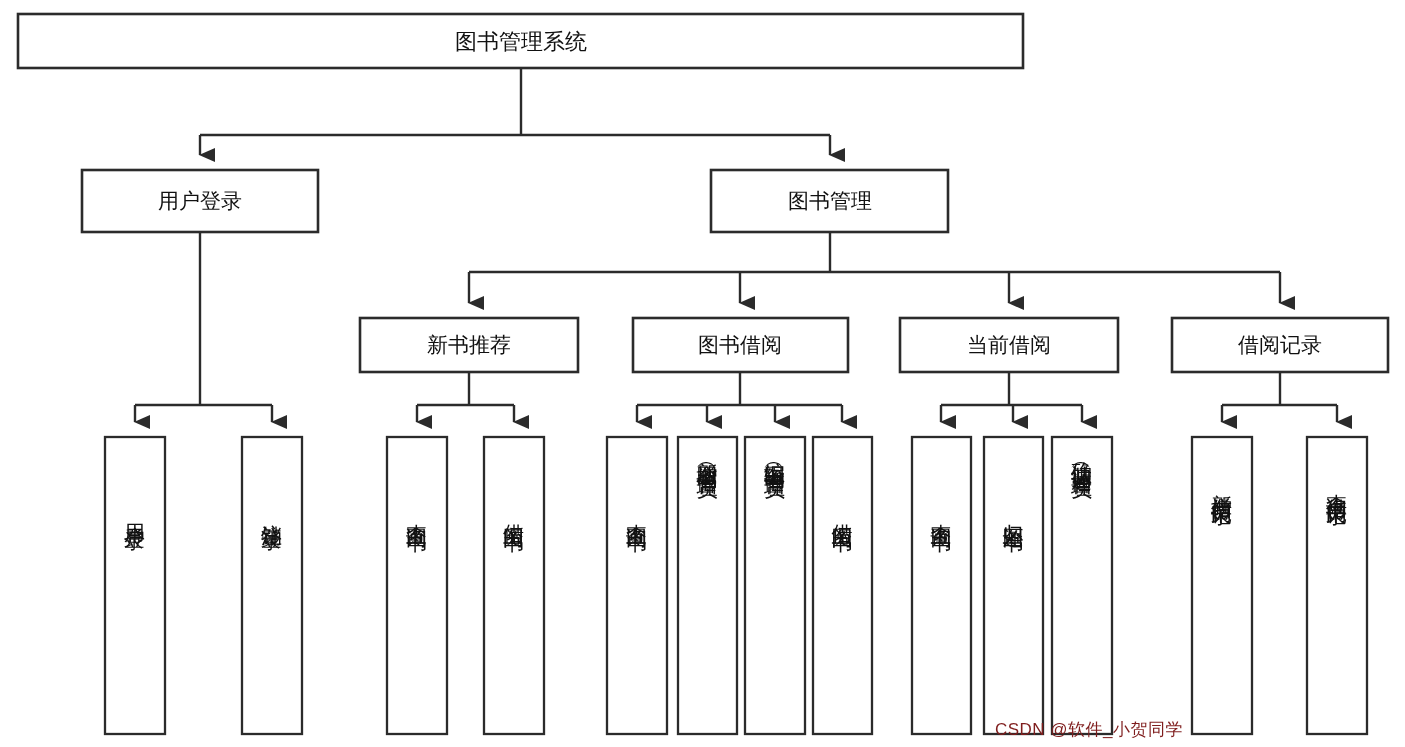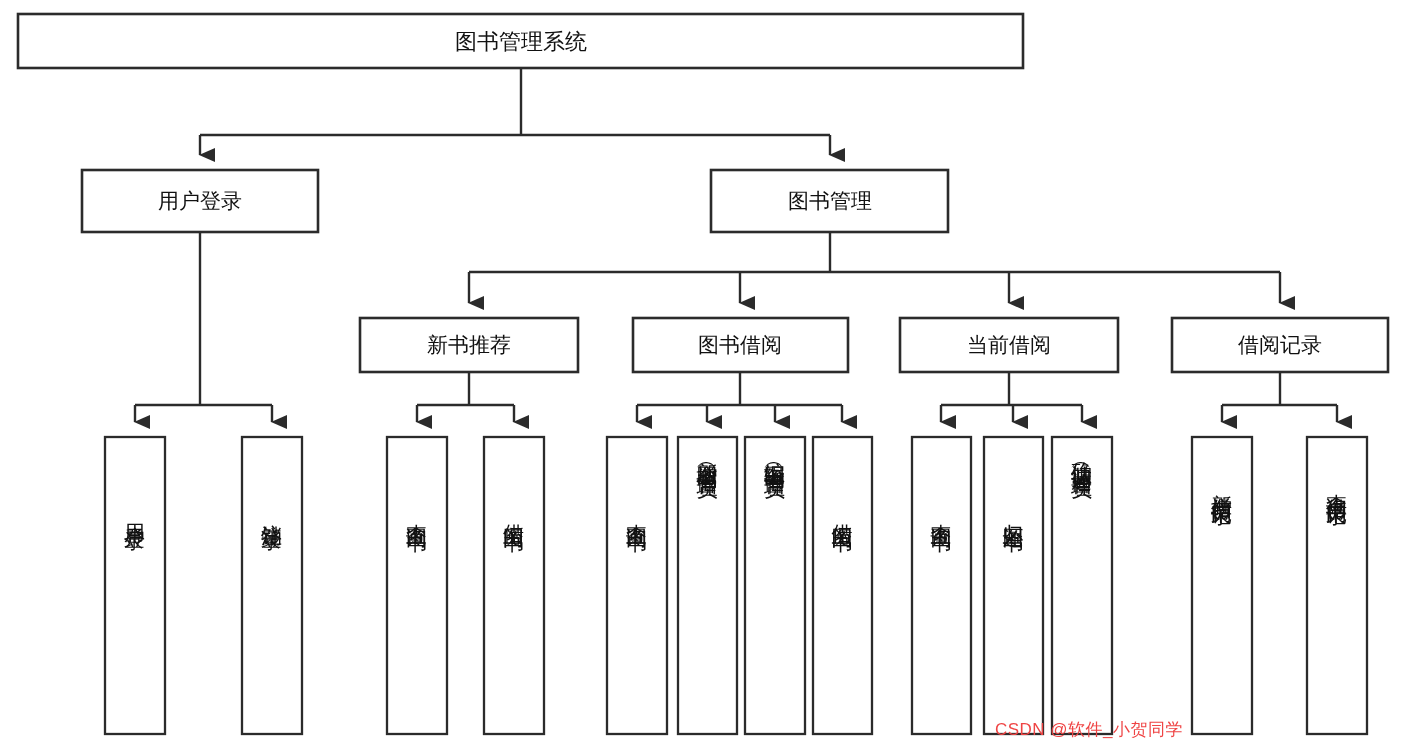--- a/index.html
+++ b/index.html
@@ -72,21 +72,21 @@
     color: #111111;
     letter-spacing: 2.5px;
     white-space: nowrap;
   }
   .watermark {
     position: absolute;
     right: 8px;
     bottom: 6px;
     font-family: "Liberation Sans", "DejaVu Sans", sans-serif;
     font-size: 17px;
-    color: #ef4444;
+    color: #7f1d1d;
     letter-spacing: 0.5px;
     white-space: nowrap;
   }
 </style>
 </head>
 <body>
 
 <div id="diagram-root">
 
   <svg class="flow" viewBox="0 0 1405 747">

